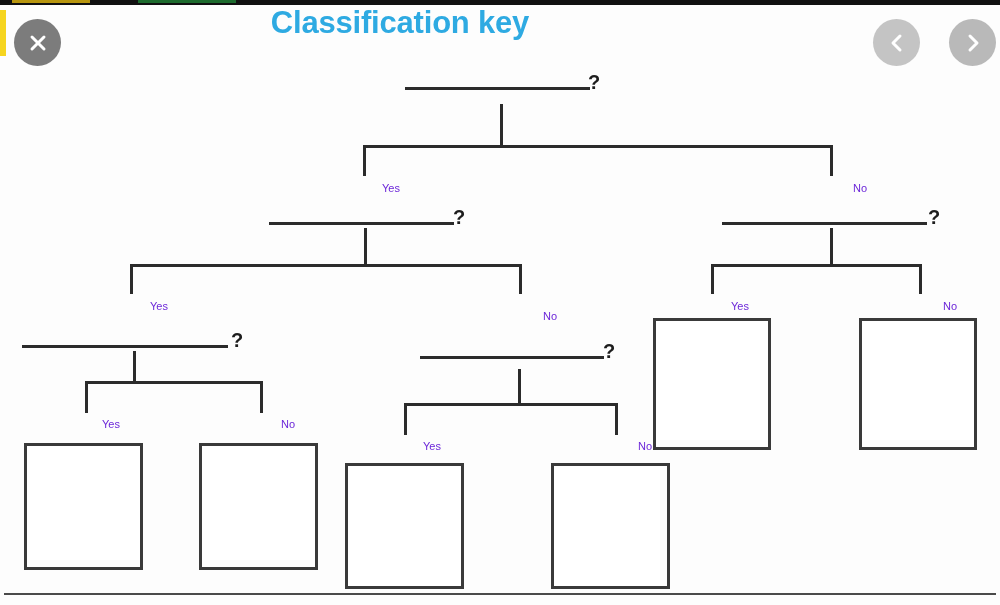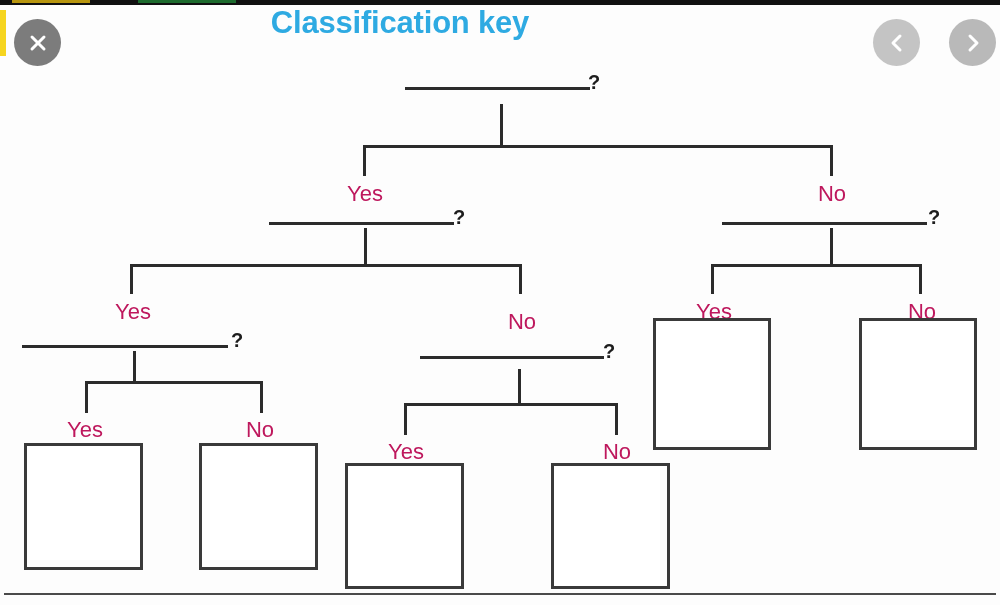--- a/index.html
+++ b/index.html
@@ -97,23 +97,23 @@
   }
   .qmark {
     position: absolute;
     font-size: 20px;
     font-weight: bold;
     color: #1d1d1d;
     line-height: 1;
   }
   .label {
     position: absolute;
-    font-size: 22px;
-    color: #be185d;
-    text-align: center;
+    font-size: 11px;
+    color: #6d28d9;
+    text-align: right;
     line-height: 1;
     white-space: nowrap;
   }
   .answer-box {
     position: absolute;
     border: 3px solid #3a3a3a;
     background: #ffffff;
     box-sizing: border-box;
   }
 

